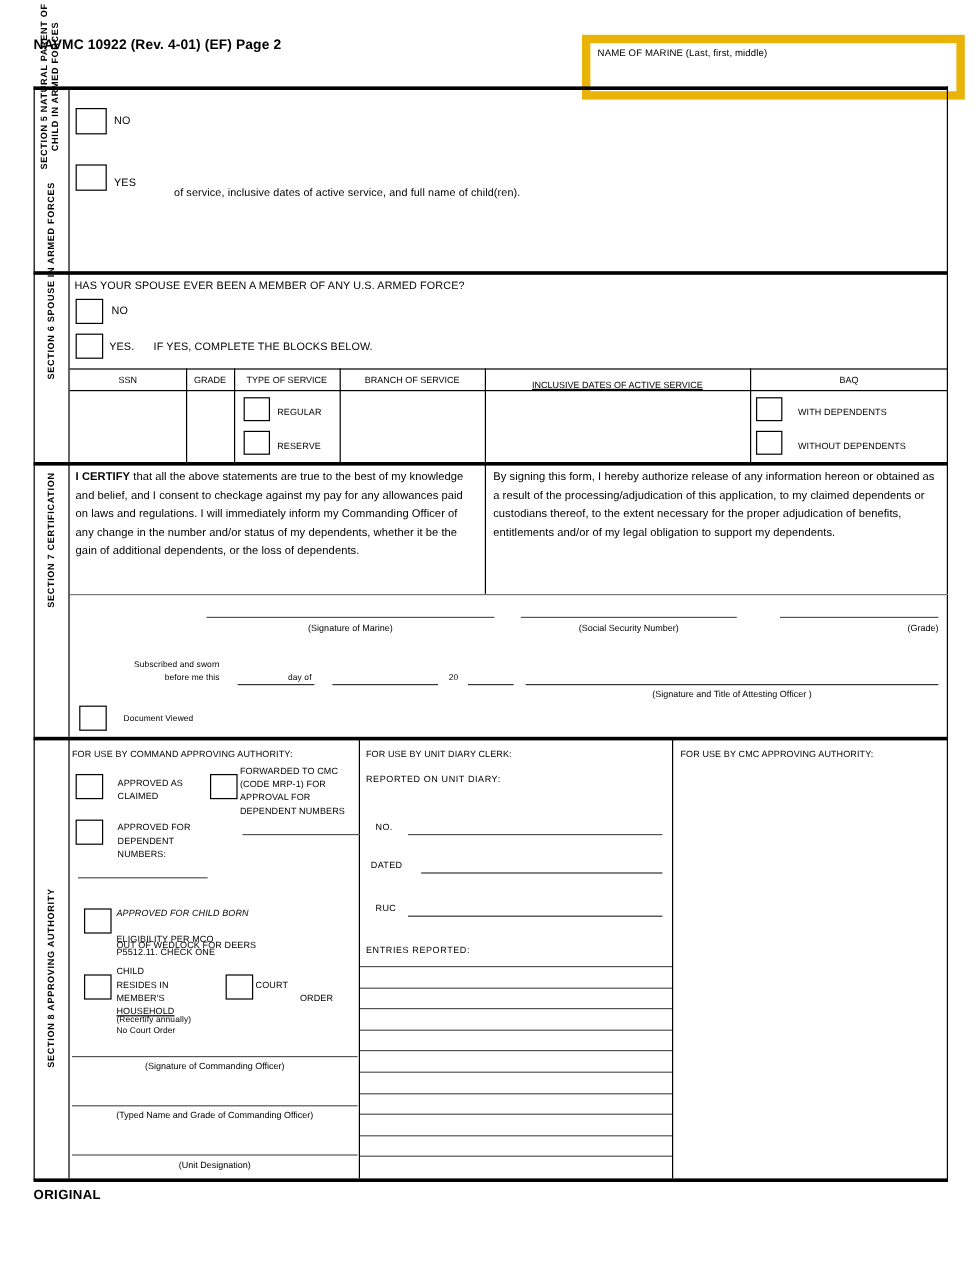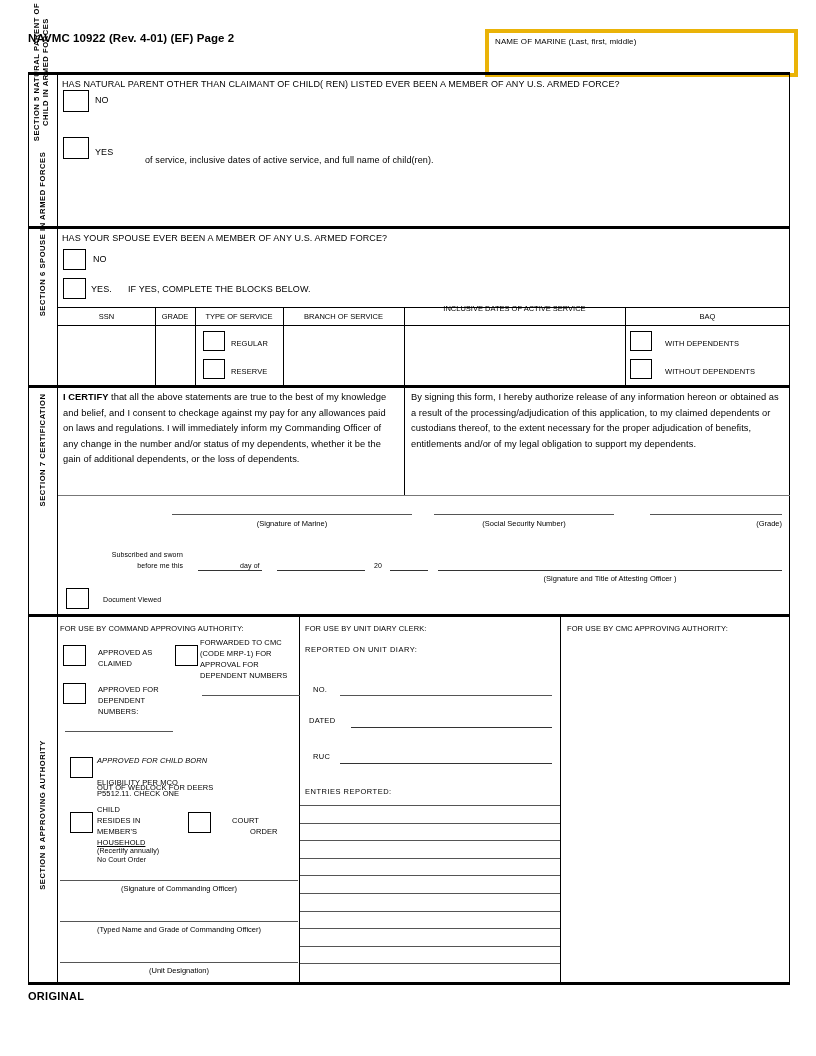--- a/index.html
+++ b/index.html
@@ -10,21 +10,21 @@
   }
   .page{position:relative;width:816px;height:1056px;}
 
   
   .form-id{
     position:absolute;left:28px;top:32px;
     font-size:11.5px;font-weight:bold;letter-spacing:.1px;
   }
   .name-box{
     position:absolute;left:485px;top:29px;width:305px;height:40px;
-    border:4px solid #eab308;
+    border:7px solid #eab308;
   }
   .name-box .lbl{
     font-size:8px;padding:4px 0 0 6px;letter-spacing:.1px;
   }
 
   
   .frame{
     position:absolute;left:28px;top:72px;width:762px;height:912px;
     border-left:1.6px solid #000;border-right:1.6px solid #000;
     box-sizing:border-box;
@@ -83,21 +83,20 @@
   <div class="hr-thick" style="top:385px;"></div>
   <div class="hr-thick" style="top:614px;"></div>
   <div class="hr-thick" style="top:982px;"></div>
 
   <div class="spine" style="top:73px;height:153px;"></div>
   <div class="vlabel2" style="left:32px;top:222px;">
     <div>SECTION 5 NATURAL PARENT OF</div>
     <div>CHILD IN ARMED FORCES</div>
   </div>
 
-  <div class="q" style="left:62px;top:79px;">HAS NATURAL PARENT OTHER THAN CLAIMANT OF CHILD( REN) LISTED EVER BEEN A MEMBER OF ANY U.S. ARMED FORCE?</div>
 
   <div class="cb cb-lg" style="left:63px;top:90px;"></div>
   <div class="lab" style="left:95px;top:95px;">NO</div>
 
   <div class="cb cb-lg" style="left:63px;top:137px;"></div>
   <div class="lab" style="left:95px;top:147px;">YES</div>
 
   <div class="q" style="left:145px;top:155px;">of service, inclusive dates of active service, and full name of child(ren).</div>
 
   <div class="spine" style="top:228px;height:157px;"></div>
@@ -118,21 +117,21 @@
   <div class="vline" style="left:155px;top:307px;height:78px;"></div>
   <div class="vline" style="left:195px;top:307px;height:78px;"></div>
   <div class="vline" style="left:283px;top:307px;height:78px;"></div>
   <div class="vline" style="left:404px;top:307px;height:78px;"></div>
   <div class="vline" style="left:625px;top:307px;height:78px;"></div>
 
   <div class="cap" style="left:58px;top:312px;width:97px;">SSN</div>
   <div class="cap" style="left:155px;top:312px;width:40px;">GRADE</div>
   <div class="cap" style="left:195px;top:312px;width:88px;">TYPE OF SERVICE</div>
   <div class="cap" style="left:283px;top:312px;width:121px;">BRANCH OF SERVICE</div>
-  <div class="cap" style="left:404px;top:304px;width:221px;">INCLUSIVE DATES OF ACTIVE SERVICE</div>
+  <div class="cap" style="left:404px;top:316px;width:221px;text-decoration:underline;">INCLUSIVE DATES OF ACTIVE SERVICE</div>
   <div class="cap" style="left:625px;top:312px;width:165px;">BAQ</div>
 
   <div class="cb cb-sm" style="left:203px;top:331px;"></div>
   <div class="lab-sm" style="left:231px;top:339px;">REGULAR</div>
   <div class="cb cb-sm" style="left:203px;top:359px;"></div>
   <div class="lab-sm" style="left:231px;top:367px;">RESERVE</div>
 
   <div class="cb cb-sm" style="left:630px;top:331px;"></div>
   <div class="lab-sm" style="left:665px;top:339px;">WITH DEPENDENTS</div>
   <div class="cb cb-sm" style="left:630px;top:359px;"></div>
@@ -206,21 +205,21 @@
 
   <div class="cb cb-md" style="left:70px;top:812px;"></div>
   <div class="lab-sm" style="left:97px;top:805px;">CHILD</div>
   <div class="lab-sm" style="left:97px;top:816px;">RESIDES IN</div>
   <div class="lab-sm" style="left:97px;top:827px;">MEMBER'S</div>
   <div class="lab-sm" style="left:97px;top:838px;text-decoration:underline;">HOUSEHOLD</div>
   <div class="lab-sm" style="left:97px;top:847px;font-size:7px;">(Recertify annually)</div>
   <div class="lab-sm" style="left:97px;top:856px;font-size:7px;">No Court Order</div>
 
   <div class="cb cb-md" style="left:188px;top:812px;"></div>
-  <div class="lab-sm" style="left:232px;top:816px;">COURT</div>
+  <div class="lab-sm" style="left:213px;top:816px;">COURT</div>
   <div class="lab-sm" style="left:227px;top:827px;margin-left:23px;">ORDER</div>
 
   <div class="sig-line" style="left:60px;top:880px;width:238px;"></div>
   <div class="cap-c" style="left:60px;top:884px;width:238px;">(Signature of Commanding Officer)</div>
 
   <div class="sig-line" style="left:60px;top:921px;width:238px;"></div>
   <div class="cap-c" style="left:60px;top:925px;width:238px;">(Typed Name and Grade of Commanding Officer)</div>
 
   <div class="sig-line" style="left:60px;top:962px;width:238px;"></div>
   <div class="cap-c" style="left:60px;top:966px;width:238px;">(Unit Designation)</div>

